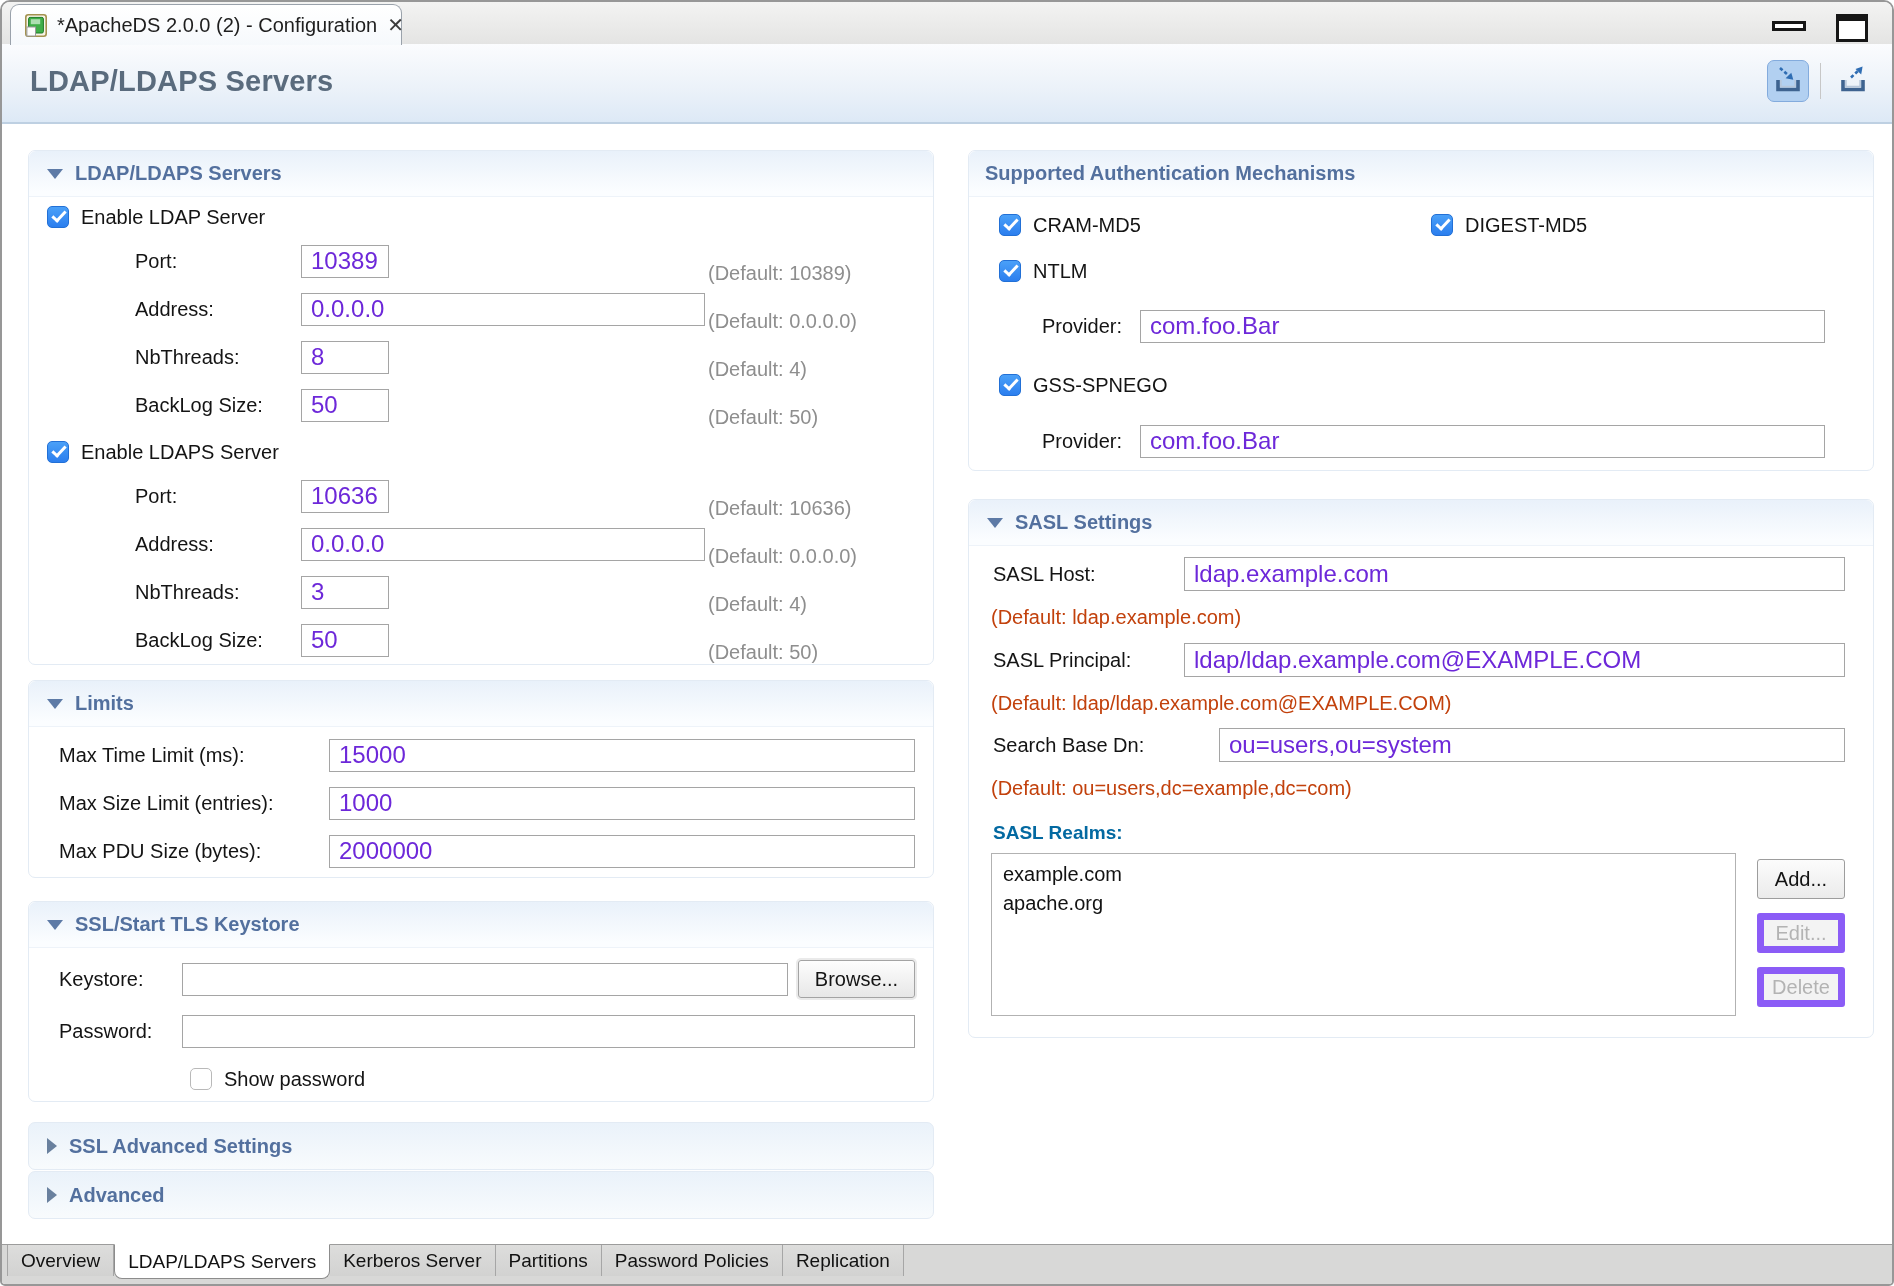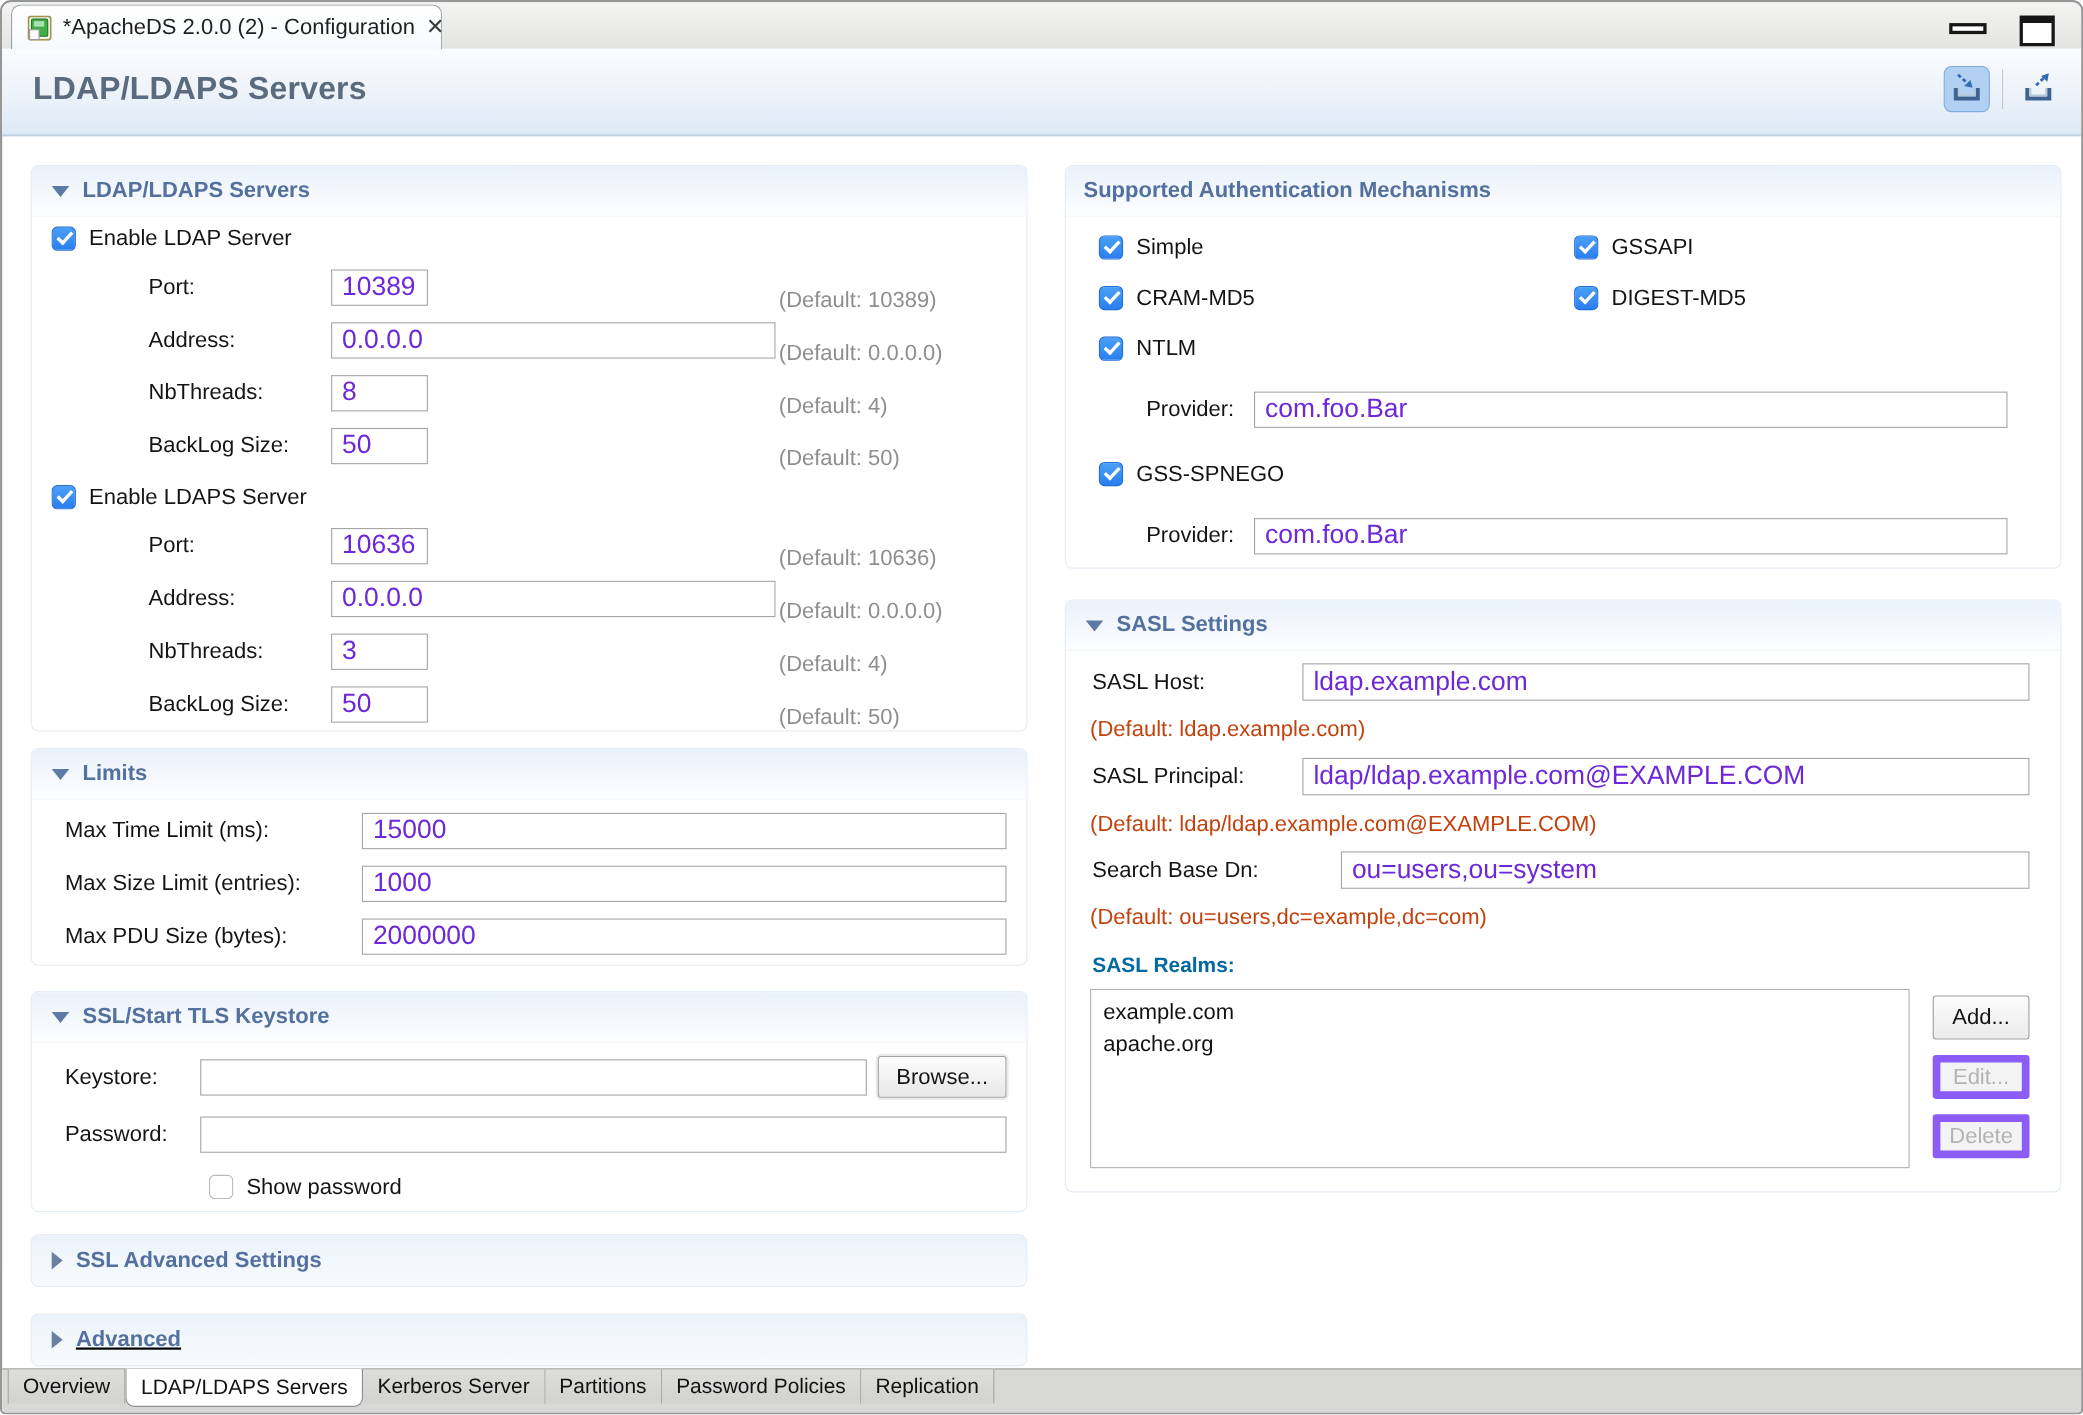--- a/index.html
+++ b/index.html
@@ -84,21 +84,21 @@
   .ks-row { height:52px; display:flex; align-items:center; }
   .ks-label { margin-left:30px; width:123px; font-size:20px; color:#141414; flex:none; }
   .inp.keystore { width:606px; }
   .inp.password { width:733px; }
   .btn-browse { margin-left:10px; width:117px; height:38px; font-family:inherit; font-size:20px; color:#141414;
                 background:linear-gradient(180deg,#fdfdfd,#e7e7e7); border:1px solid #a3a3a3;
                 border-radius:3px; box-shadow:0 0 0 2px #eaeaea; }
   .sp-row { height:44px; display:flex; align-items:center; gap:12px; padding-left:161px; }
 
   .sec-gap-15 { margin-top:15px; } .sec-gap-23 { margin-top:23px; }
-  .sec-gap-20 { margin-top:20px; } .sec-gap-12 { margin-top:24px;text-decoration:underline; }
+  .sec-gap-20 { margin-top:20px; } .sec-gap-12 { margin-top:1px; }
   .sec-gap-28 { margin-top:28px; }
 
   
   .auth-body { padding-top:5px; }
   .mech-row { height:46px; position:relative; display:flex; align-items:center; }
   .mech-c1 { display:flex; align-items:center; gap:12px; padding-left:30px; }
   .mech-c2 { position:absolute; left:462px; display:flex; align-items:center; gap:12px; }
   .prov-row { display:flex; align-items:center; }
   .prov-row.first { height:64px; } .prov-row.second { height:58px; }
   .prov-label { margin-left:73px; width:98px; font-size:20px; color:#141414; flex:none; }
@@ -304,30 +304,20 @@
   <div class="col-right">
 
     <div class="section">
       <div class="section-header">
         <span class="sec-title noarrow">Supported Authentication Mechanisms</span>
       </div>
       <div class="auth-body">
         <div class="mech-row">
           <span class="mech-c1">
             <span class="checkbox checked"></span>
-            <span class="cb-label">Simple</span>
-          </span>
-          <span class="mech-c2">
-            <span class="checkbox checked"></span>
-            <span class="cb-label">GSSAPI</span>
-          </span>
-        </div>
-        <div class="mech-row">
-          <span class="mech-c1">
-            <span class="checkbox checked"></span>
             <span class="cb-label">CRAM-MD5</span>
           </span>
           <span class="mech-c2">
             <span class="checkbox checked"></span>
             <span class="cb-label">DIGEST-MD5</span>
           </span>
         </div>
         <div class="mech-row">
           <span class="mech-c1">
             <span class="checkbox checked"></span>

